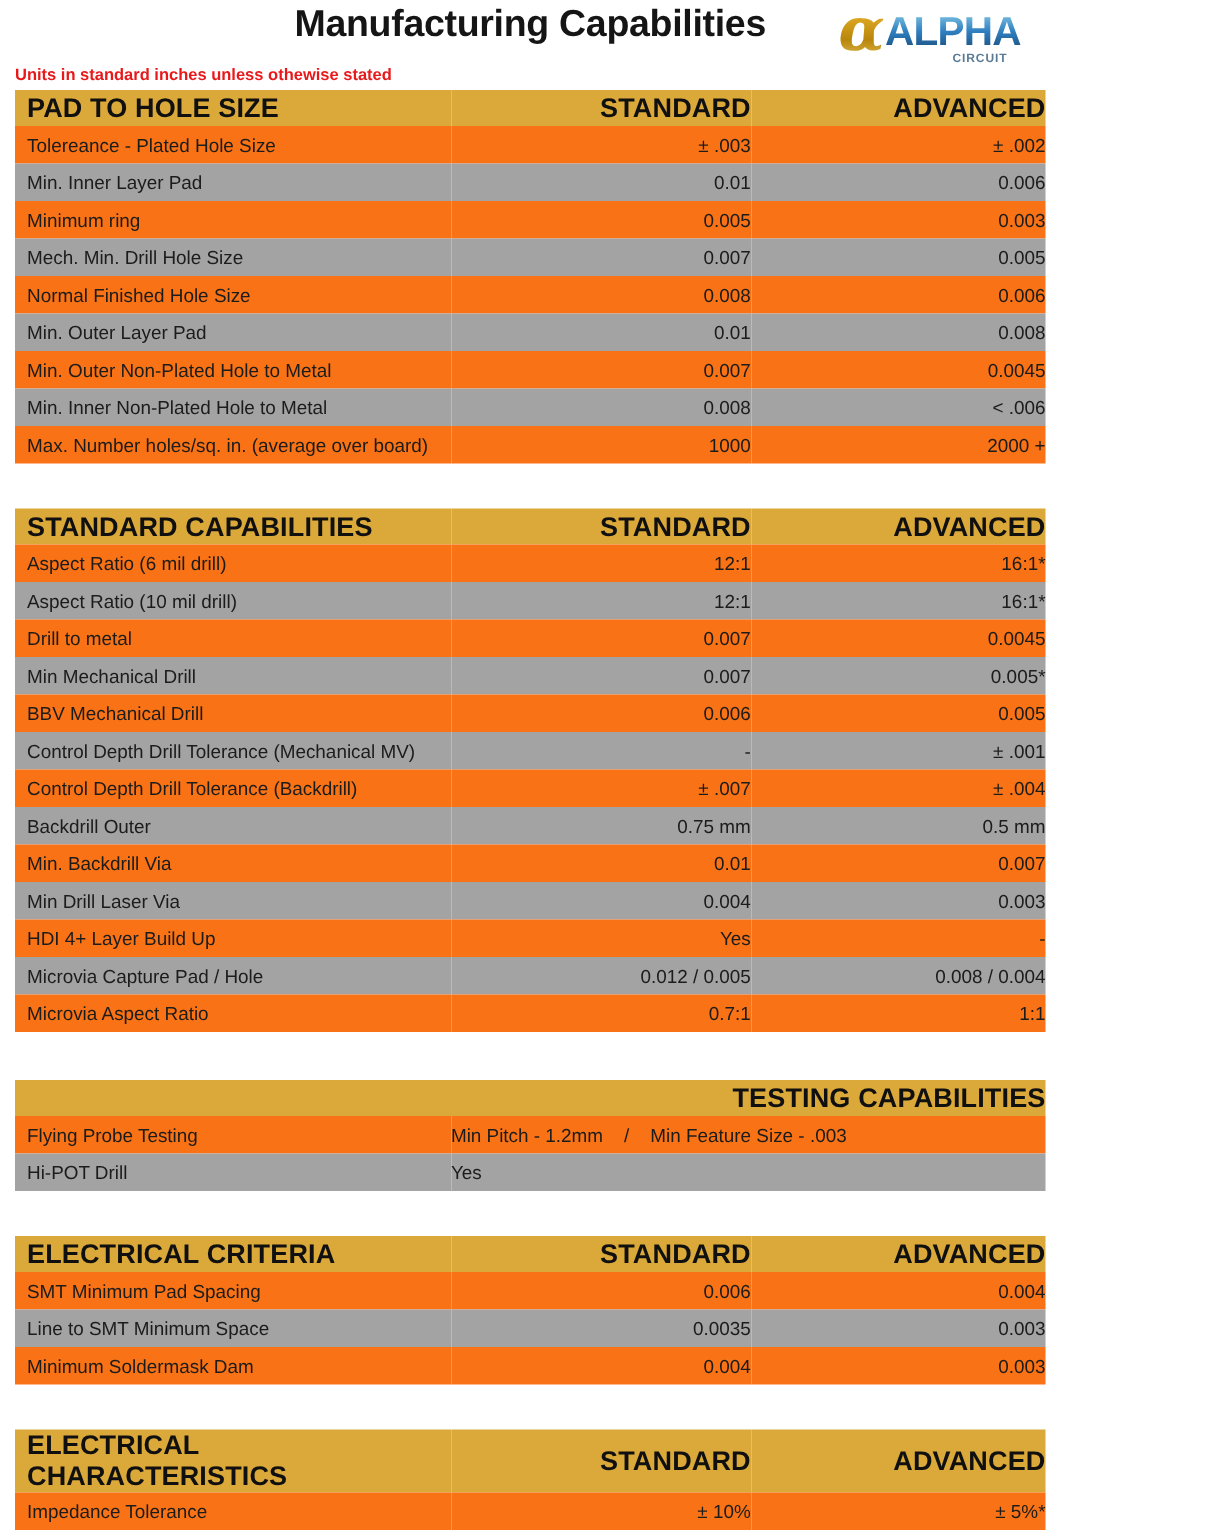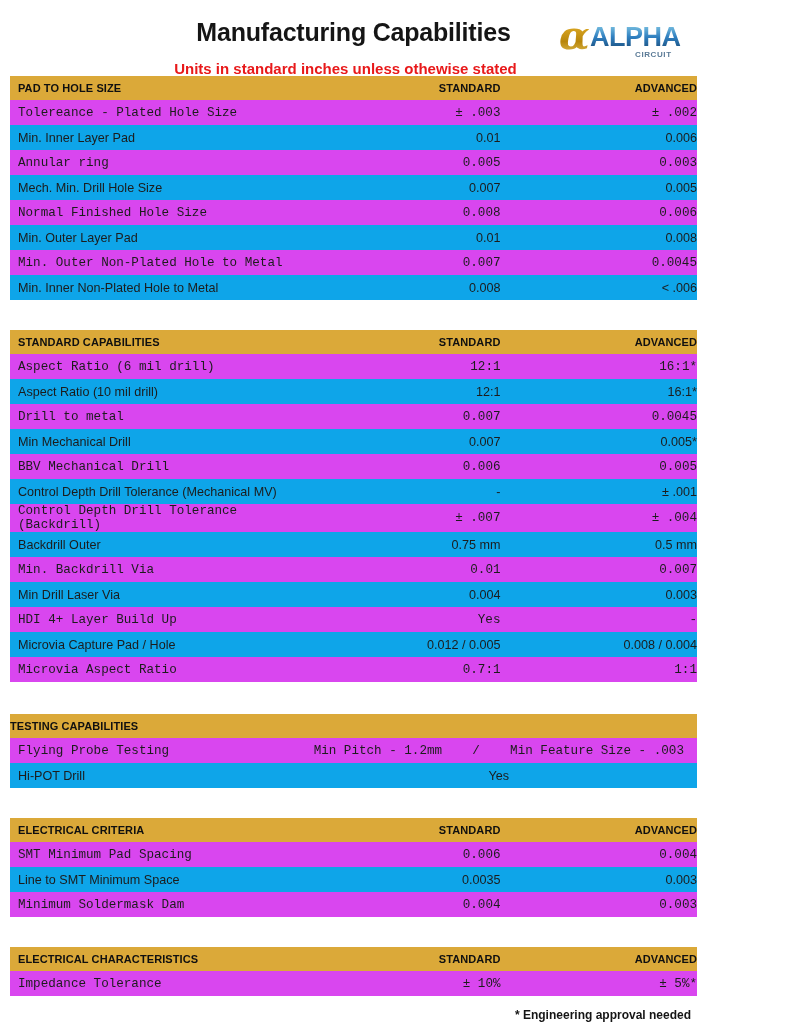--- a/index.html
+++ b/index.html
@@ -12,21 +12,21 @@
     height: 1024px;
     font-family: "Liberation Sans", sans-serif;
     color: #1a1a1a;
     overflow: hidden;
   }
   .page {
     position: relative;
     width: 707px;
     height: 1024px;
     box-sizing: border-box;
-    padding: 16px 10px;
+    padding: 0 10px;
   }
 
   
   .doc-header {
     position: relative;
     height: 60px;
   }
   .doc-title {
     position: absolute;
     left: 0;
@@ -36,22 +36,22 @@
     font-size: 25px;
     font-weight: bold;
     letter-spacing: -0.2px;
     color: #151515;
   }
   .doc-subtitle {
     position: absolute;
     left: 0;
     right: 16px;
     top: 44px;
-    text-align: center;
-    font-size: 15px;
+    text-align: left;
+    font-size: 11px;
     font-weight: bold;
     color: #e8191a;
   }
   .logo {
     position: absolute;
     right: 8px;
     top: 0px;
     width: 132px;
     height: 46px;
   }
@@ -63,57 +63,56 @@
     table-layout: fixed;
     margin: 0;
   }
   .cap-table col.c-label { width: 42.3%; }
   .cap-table col.c-std   { width: 29.1%; }
   .cap-table col.c-adv   { width: 28.6%; }
 
   .cap-table thead th {
     background: #dba939;
     color: #101010;
-    font-size: 11px;
+    font-size: 18px;
     font-weight: bold;
     height: 24px;
     padding: 0 0 0 8px;
     text-align: left;
     vertical-align: middle;
     letter-spacing: 0.1px;
   }
   .cap-table thead th.col-head {
     text-align: right;
     padding: 0;
   }
   .cap-table thead th.span-head {
-    text-align: left;
+    text-align: right;
     padding: 0;
     margin-left: 37px;
   }
 
   .cap-table tbody td {
     font-size: 12.6px;
     height: 25px;
     padding: 0;
     vertical-align: middle;
     color: #1c1c1c;
   }
   .cap-table tbody td.label {
     padding-left: 8px;
     text-align: left;
   }
   .cap-table tbody td.val {
     text-align: right;
   }
   .cap-table tbody td.val-wide {
-    text-align: center;
-  }
-  .cap-table tbody tr.shade td { background: #d946ef; font-family: Liberation Mono, monospace; }
-  .cap-table tbody tr.plain td { background: #0ea5e9; }
+  }
+  .cap-table tbody tr.shade td { background: #f97316; }
+  .cap-table tbody tr.plain td { background: #a3a3a3; }
   .gap-md { height: 30px; }
   .gap-lg { height: 32px; }
 
   .footnote {
     text-align: right;
     font-size: 12px;
     font-weight: bold;
     color: #151515;
     padding: 12px 6px 0 0;
   }
@@ -171,21 +170,21 @@
         <td class="label">Tolereance - Plated Hole Size</td>
         <td class="val">± .003</td>
         <td class="val">± .002</td>
       </tr>
       <tr class="plain">
         <td class="label">Min. Inner Layer Pad</td>
         <td class="val">0.01</td>
         <td class="val">0.006</td>
       </tr>
       <tr class="shade">
-        <td class="label">Annular ring</td>
+        <td class="label">Minimum ring</td>
         <td class="val">0.005</td>
         <td class="val">0.003</td>
       </tr>
       <tr class="plain">
         <td class="label">Mech. Min. Drill Hole Size</td>
         <td class="val">0.007</td>
         <td class="val">0.005</td>
       </tr>
       <tr class="shade">
         <td class="label">Normal Finished Hole Size</td>
@@ -200,20 +199,25 @@
       <tr class="shade">
         <td class="label">Min. Outer Non-Plated Hole to Metal</td>
         <td class="val">0.007</td>
         <td class="val">0.0045</td>
       </tr>
       <tr class="plain">
         <td class="label">Min. Inner Non-Plated Hole to Metal</td>
         <td class="val">0.008</td>
         <td class="val">&lt; .006</td>
       </tr>
+      <tr class="shade">
+        <td class="label">Max. Number holes/sq. in. (average over board)</td>
+        <td class="val">1000</td>
+        <td class="val">2000 +</td>
+      </tr>
     </tbody>
   </table>
 
   <div class="gap-md"></div>
 
   <table class="cap-table">
     <colgroup>
         <col class="c-label">
         <col class="c-std">
         <col class="c-adv">

